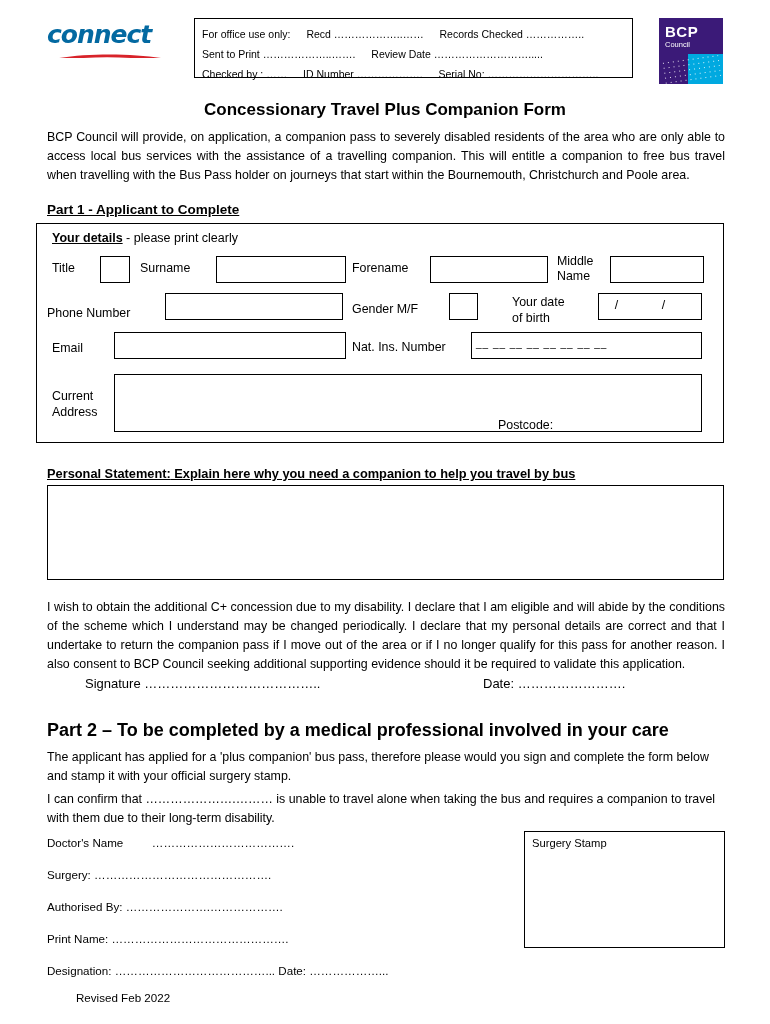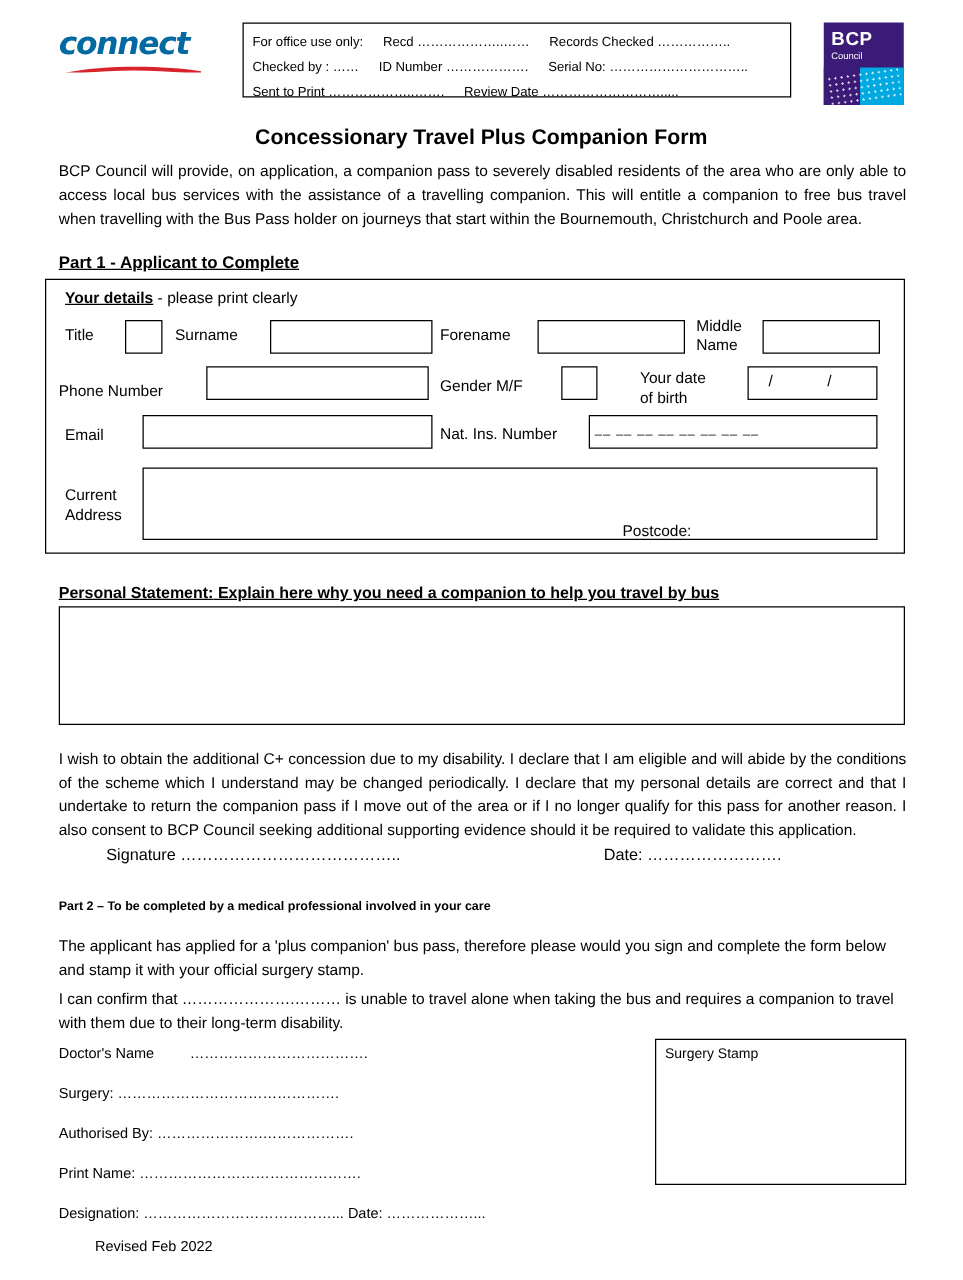--- a/index.html
+++ b/index.html
@@ -250,21 +250,21 @@
   .sig-line .date-part {
     position: absolute;
     left: 398px;
     top: 0;
   }
 
   .part2-title {
     position: absolute;
     left: 47px;
     top: 720px;
-    font-size: 10px;
+    font-size: 18px;
     font-weight: bold;
     text-align: center;
   }
   .part2-p1 {
     position: absolute;
     left: 47px;
     top: 748px;
     width: 678px;
     font-size: 12.4px;
     line-height: 19px;
@@ -335,30 +335,30 @@
 
     <div class="office-box">
       <div class="office-row">
         <span class="lbl">For office use only:</span>
         <span class="gap-sm"></span>
         <span class="dots">Recd ………………..……</span>
         <span class="gap-sm"></span>
         <span class="dots">Records Checked ……………..</span>
       </div>
       <div class="office-row">
+        <span class="lbl">Sent to Print ………………..…….</span>
+        <span class="gap-sm"></span>
+        <span class="dots">Review Date  ……………………….....</span>
+      </div>
+      <div class="office-row">
         <span class="lbl">Checked by : ……</span>
         <span class="gap-sm"></span>
         <span class="dots">ID Number ……………….</span>
         <span class="gap-sm"></span>
         <span class="dots">Serial No: …………………………..</span>
-      </div>
-      <div class="office-row">
-        <span class="lbl">Sent to Print ………………..…….</span>
-        <span class="gap-sm"></span>
-        <span class="dots">Review Date  ……………………….....</span>
       </div>
     </div>
 
     <div class="bcp-logo">
       <div class="bcp-text">BCP</div>
       <div class="bcp-sub">Council</div>
       <div class="bcp-dots">
         <div class="dotgrid"></div>
       </div>
     </div>

